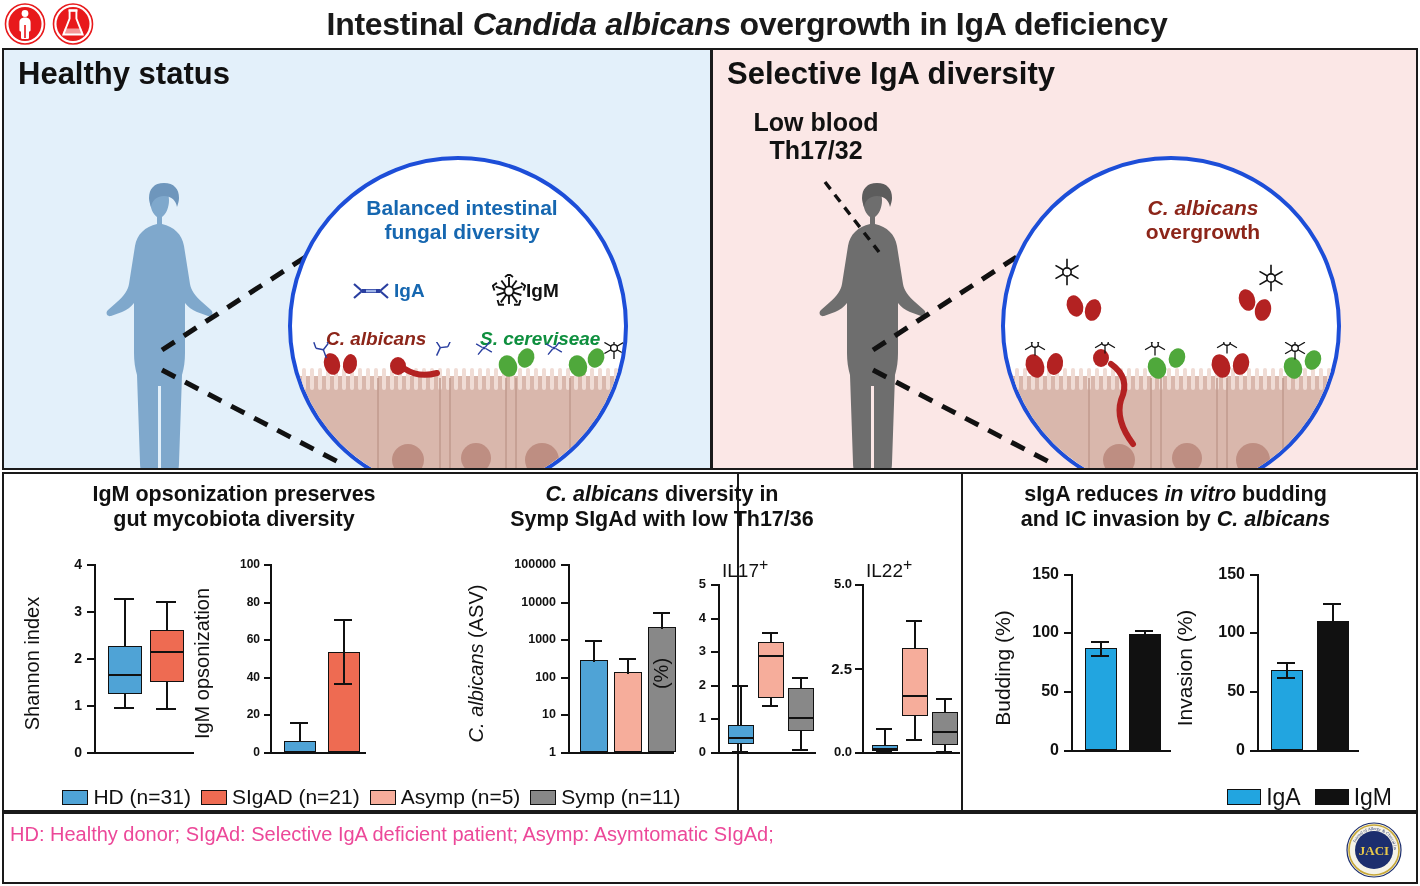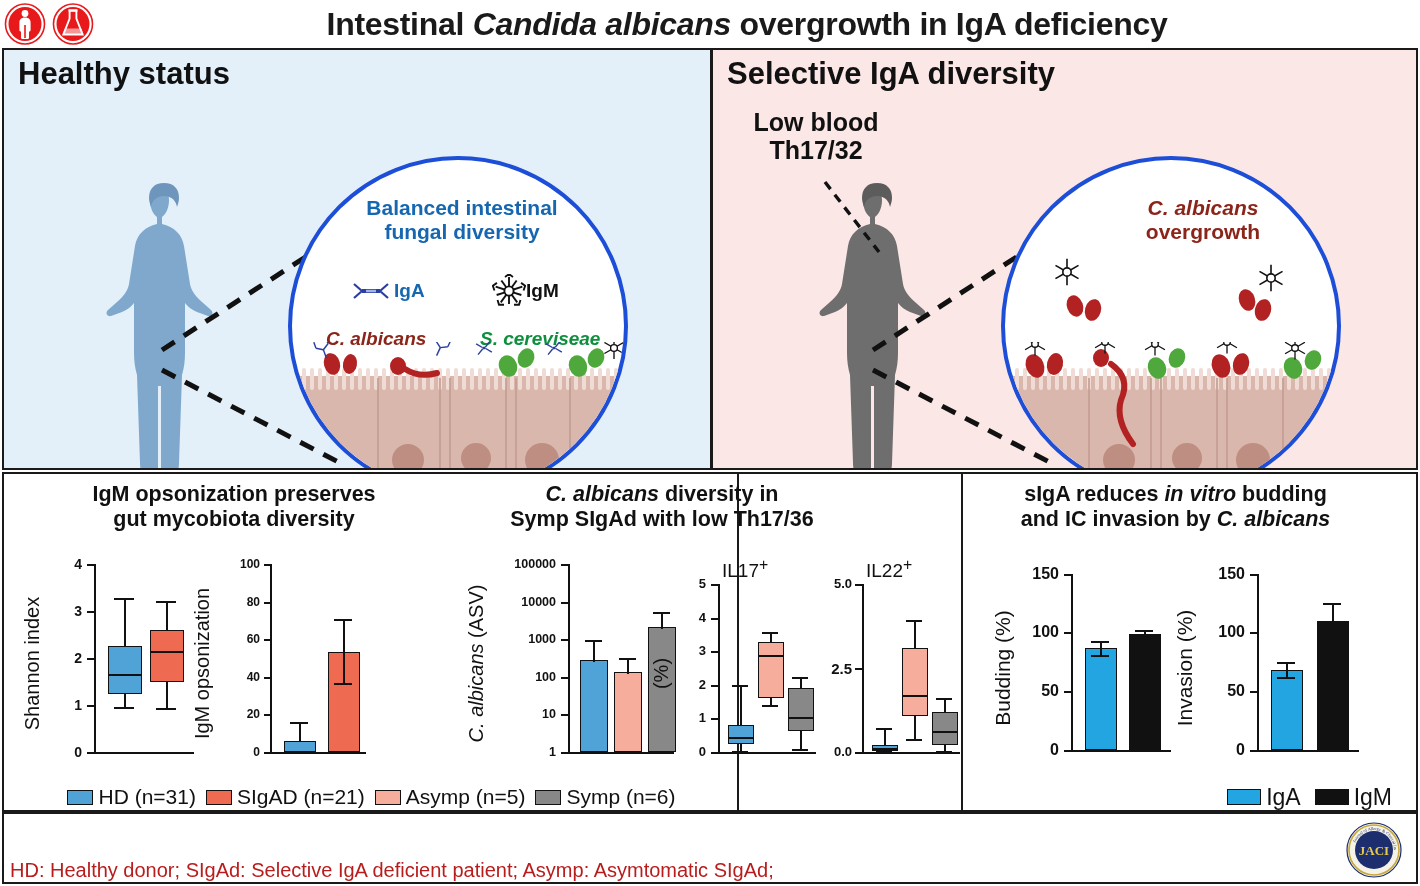--- a/index.html
+++ b/index.html
@@ -113,23 +113,22 @@
   }
 
   
   .footer {
     position: absolute; left: 2px; top: 812px; width: 1416px; height: 72px;
     border-left: 2px solid #1a1a1a; border-right: 2px solid #1a1a1a;
     border-bottom: 2px solid #1a1a1a; border-top: 2px solid #1a1a1a;
     background: #fff;
   }
   .footer-text {
-    position: absolute; left: 6px; top: 6px; font-size: 20px; color: #b91c1c;
+    position: absolute; left: 6px; top: 6px; font-size: 20px; color: #ec4899;
     line-height: 1.45;
-    margin-top: 36px;
   }
   .jaci { position: absolute; right: 14px; top: 8px; width: 56px; height: 56px; }
 </style>
 </head>
 <body>
 
 <div id="root">
 
   <div class="titlebar">
     <div class="logo-icons">
@@ -722,21 +721,21 @@
         <div class="legend-item">
           <div class="sw" style="background:#EE6B52;"></div>
           <span>SIgAD (n=21)</span>
         </div>
         <div class="legend-item">
           <div class="sw" style="background:#F6AD9B;"></div>
           <span>Asymp (n=5)</span>
         </div>
         <div class="legend-item">
           <div class="sw" style="background:#888888;"></div>
-          <span>Symp (n=6)</span>
+          <span>Symp (n=11)</span>
         </div>
       </div>
     </div>
 
     <div class="chart-col" style="left:460px; width:500px;">
       <div class="chart-head" style="width:380px; margin-left:8px;">
         <i>C. albicans</i><span> diversity in</span><br>
         <span>Symp SIgAd with low Th17/36</span>
       </div>
 

